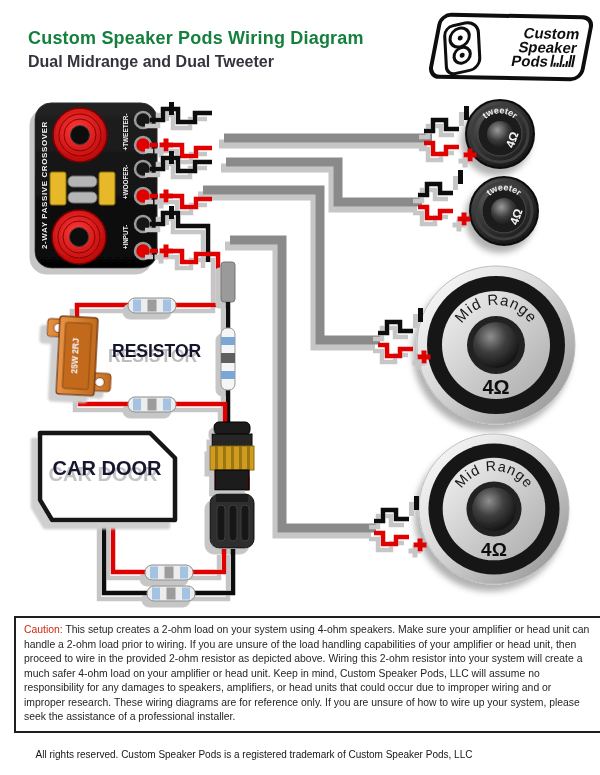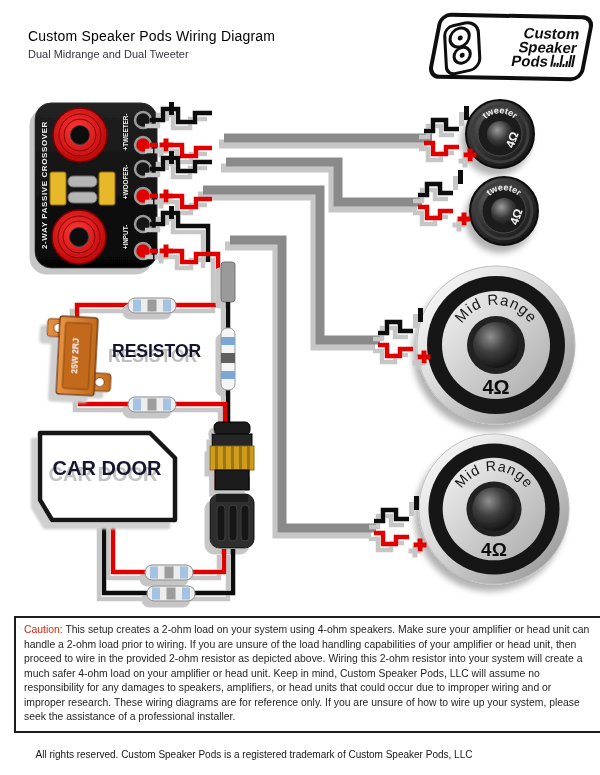--- a/index.html
+++ b/index.html
@@ -2,22 +2,22 @@
 <html><head>
 <meta charset="utf-8">
 <style>
   html,body{margin:0;padding:0;}
   body{
     width:600px;height:775px;position:relative;background:#ffffff;
     font-family:"Liberation Sans", sans-serif;overflow:hidden;
   }
   
   .hdr{position:absolute;left:28px;top:28px;}
-  .title{font-size:14px;font-weight:normal;color:#000000;letter-spacing:.2px;}
-  .subtitle{font-size:11px;font-weight:normal;color:#34343e;margin-top:4px;}
+  .title{font-size:18px;font-weight:bold;color:#15803d;letter-spacing:.2px;}
+  .subtitle{font-size:16px;font-weight:bold;color:#34343e;margin-top:4px;}
   
   .logo{
     position:absolute;left:433px;top:14px;width:148px;height:58px;
     border:4px solid #0e0e0e;border-radius:12px;background:#fff;
     transform:skewX(-10deg) rotate(1deg);display:flex;align-items:center;
   }
   .logo-art{position:relative;width:40px;height:48px;margin-left:4px;flex:0 0 auto;
     transform:rotate(-14deg);}
   .pod-shell{position:absolute;left:3px;top:0;width:30px;height:46px;
     border:3px solid #0e0e0e;border-radius:10px 14px 12px 10px;background:#fff;}

